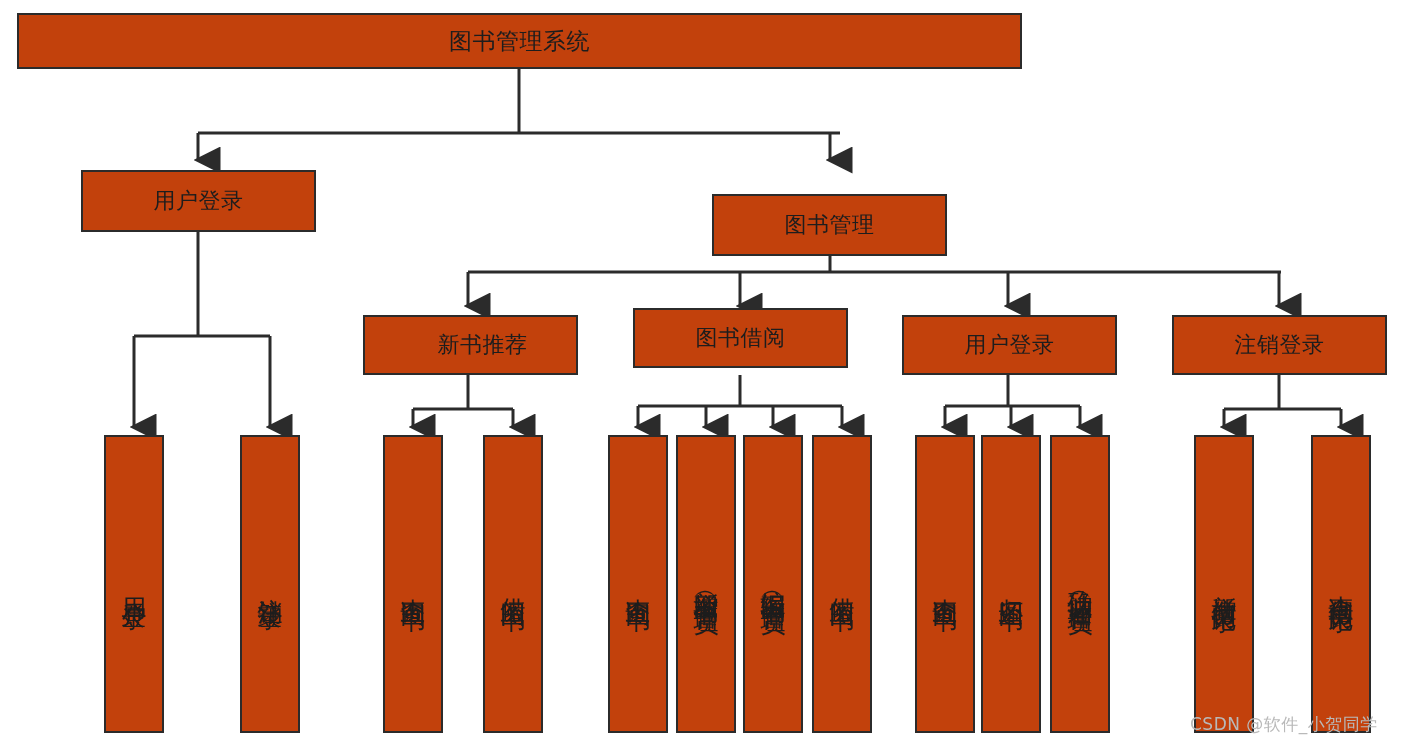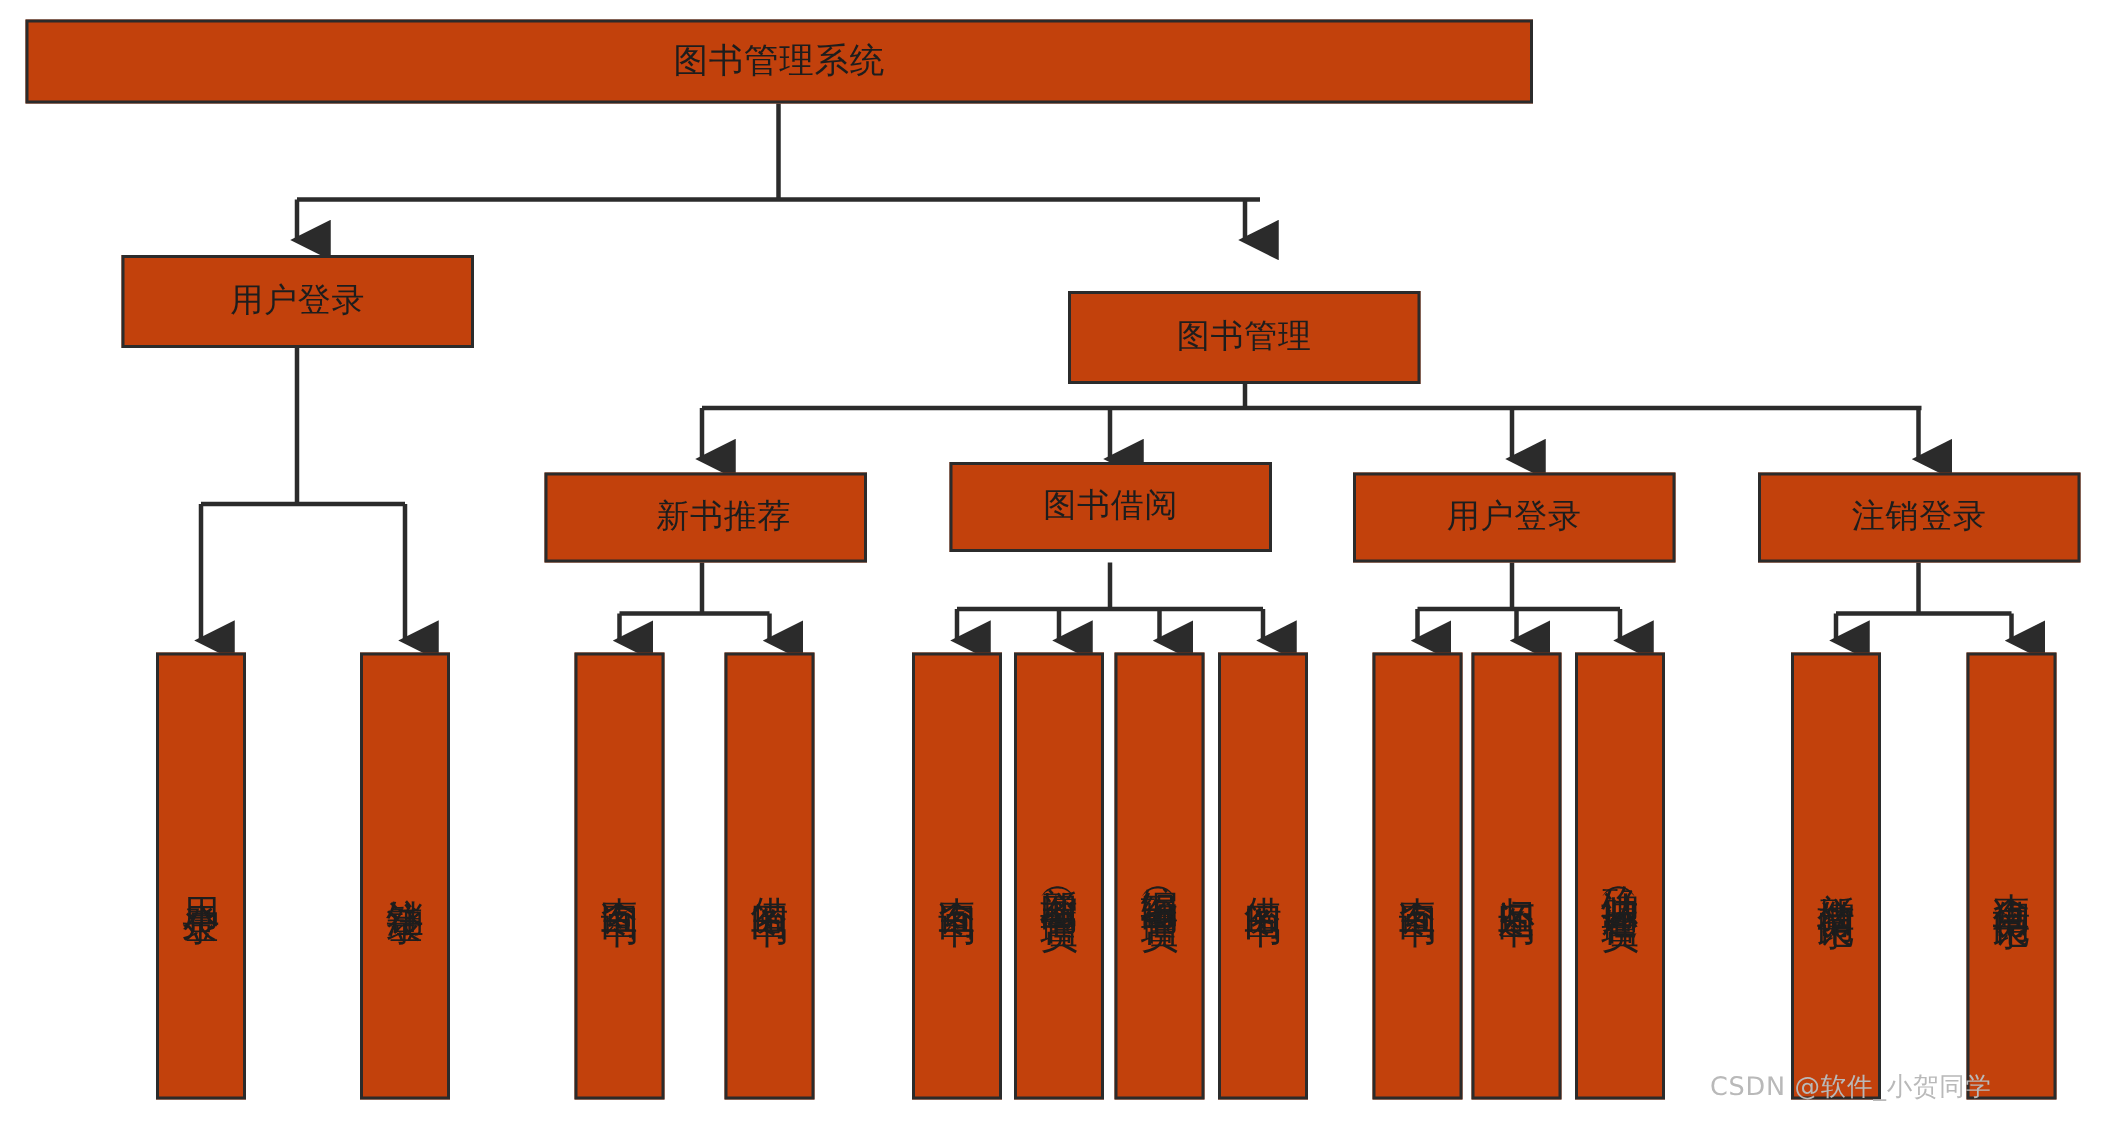--- a/index.html
+++ b/index.html
@@ -182,15 +182,15 @@
     <span class="label">确认归还（管理员）</span>
   </div>
 
   <div class="node v" style="left:1194px;top:435px;width:60px;height:298px;">
     <span class="label">新增借阅记录</span>
   </div>
   <div class="node v" style="left:1311px;top:435px;width:60px;height:298px;">
     <span class="label">查询借阅记录</span>
   </div>
 
-  <div class="watermark" style="left:1140px;top:713px;">CSDN @软件_小贺同学</div>
+  <div class="watermark" style="left:1190px;top:713px;">CSDN @软件_小贺同学</div>
 
 </div>
 
 </body></html>

